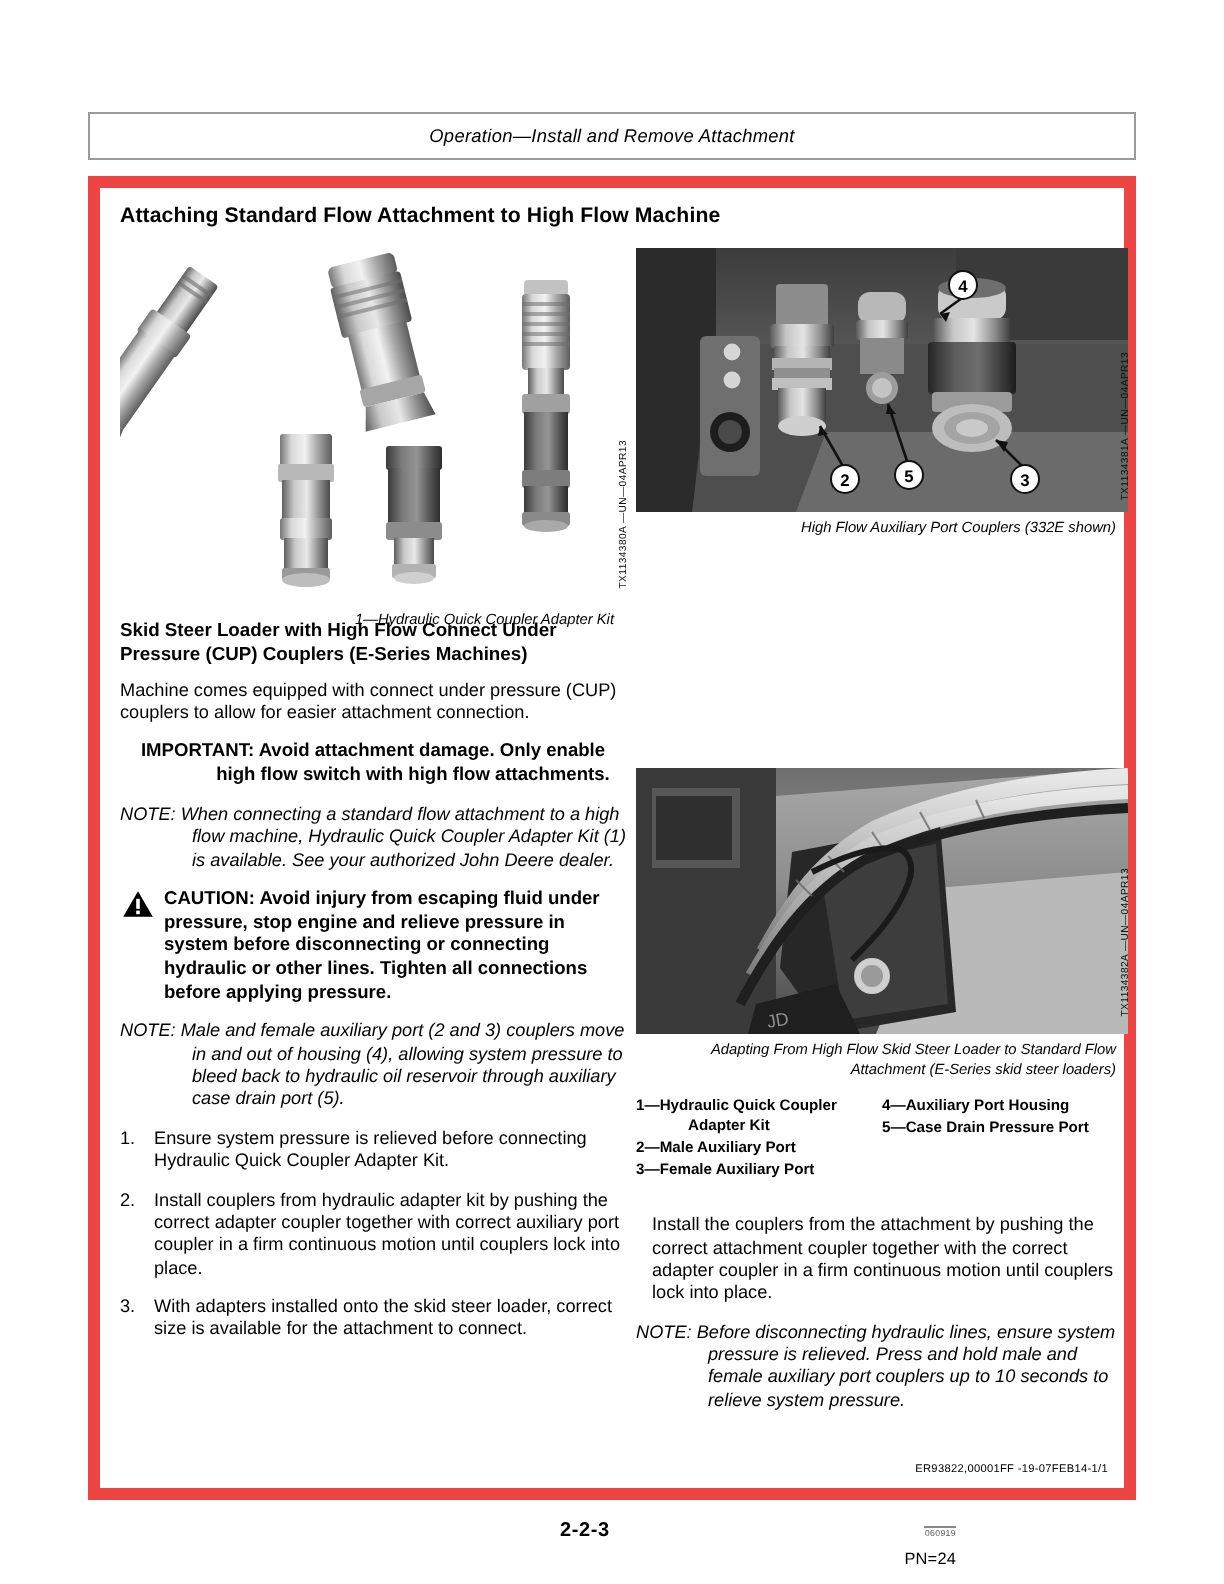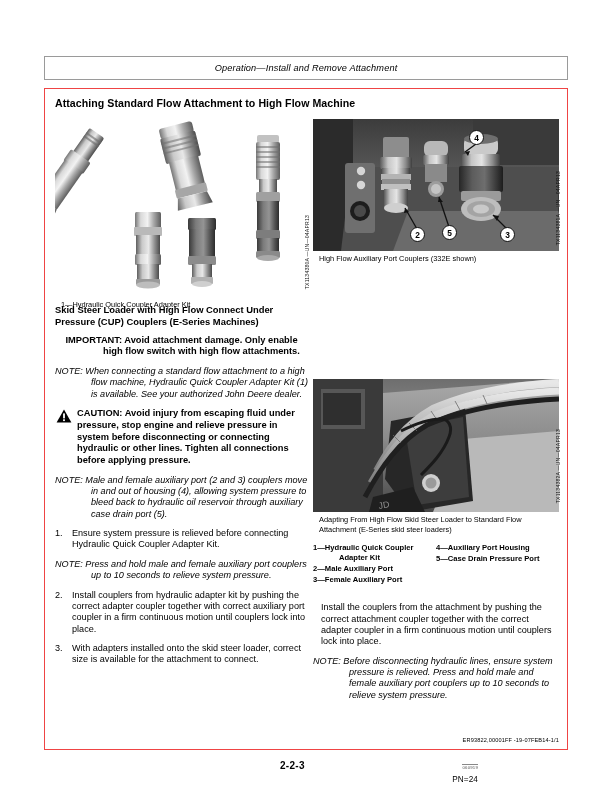--- a/index.html
+++ b/index.html
@@ -25,41 +25,41 @@
   }
   .header-title {
     font-size: 9.2px; font-style: italic; font-weight: 400;
     letter-spacing: .15px;
   }
 
   
   .content-frame {
     position: absolute;
     left: 44px; top: 88px; width: 524px; height: 662px;
-    border: 1px solid #ef4444;
+    border: 6px solid #ef4444;
     background: #fff;
   }
 
   .section-title {
     position: absolute; left: 10px; top: 8px;
     font-size: 10.6px; font-weight: bold; letter-spacing: .05px;
   }
 
   
   .col-left {
     position: absolute; left: 10px; top: 30px; width: 253px;
   }
   .col-right {
     position: absolute; left: 268px; top: 30px; width: 246px;
   }
 
   
   .figure { position: relative; }
   .fig-caption {
-    font-size: 7.4px; text-align: left;
+    font-size: 7.4px; font-style: italic; text-align: right;
     line-height: 1.32; margin-top: 3px; padding: 0 6px;
   }
   .fig-code {
     position: absolute;
     font-size: 5.1px; letter-spacing: .2px;
     writing-mode: vertical-rl;
     transform: rotate(180deg);
     white-space: nowrap;
     color: #111;
   }
@@ -265,41 +265,41 @@
         </div>
         <div class="fig-code" style="right:-2px; top:96px;">TX1134380A  —UN—04APR13</div>
         <div class="fig-caption">1—Hydraulic Quick Coupler Adapter Kit</div>
       </div>
 
       <div style="margin-top:0;">
         <div class="h3">
           <span>Skid Steer Loader with High Flow Connect Under Pressure (CUP) Couplers (E-Series Machines)</span>
         </div>
 
+        <p class="body">Machine comes equipped with connect under pressure (CUP) couplers to allow for easier attachment connection.</p>
 
         <p class="important"><span class="lead">IMPORTANT: </span><span>Avoid attachment damage. Only enable high flow switch with high flow attachments.</span></p>
 
         <p class="note"><span class="lead">NOTE: </span><span>When connecting a standard flow attachment to a high flow machine, Hydraulic Quick Coupler Adapter Kit (1) is available.  See your authorized John Deere dealer.</span></p>
 
         <div class="caution-block">
           <svg class="caution-icon" viewBox="0 0 16 14">
             <polygon points="8,0.6 15.4,13.4 0.6,13.4" fill="#000"></polygon>
             <rect x="7.1" y="4.4" width="1.8" height="5" fill="#fff"></rect>
             <rect x="7.1" y="10.3" width="1.8" height="1.8" fill="#fff"></rect>
           </svg>
           <div class="caution-text"><span>CAUTION: </span><span>Avoid injury from escaping fluid under pressure, stop engine and relieve pressure in system before disconnecting or connecting hydraulic or other lines. Tighten all connections before applying pressure.</span></div>
         </div>
 
         <p class="note"><span class="lead">NOTE: </span><span>Male and female auxiliary port (2 and 3) couplers move in and out of housing (4), allowing system pressure to bleed back to hydraulic oil reservoir through auxiliary case drain port (5).</span></p>
 
         <ol class="steps">
           <li><span class="num">1.</span><span>Ensure system pressure is relieved before connecting Hydraulic Quick Coupler Adapter Kit.</span></li>
         </ol>
 
-        <p class="note"><span class="lead">NOTE: </span><span>Press and hold male and female auxiliary port couplers up to 10 seconds to relieve system pressure.</span></p>
 
         <ol class="steps">
           <li><span class="num">2.</span><span>Install couplers from hydraulic adapter kit by pushing the correct adapter coupler together with correct auxiliary port coupler in a firm continuous motion until couplers lock into place.</span></li>
           <li><span class="num">3.</span><span>With adapters installed onto the skid steer loader, correct size is available for the attachment to connect.</span></li>
         </ol>
       </div>
     </div>
 
     <div class="col-right">
 

